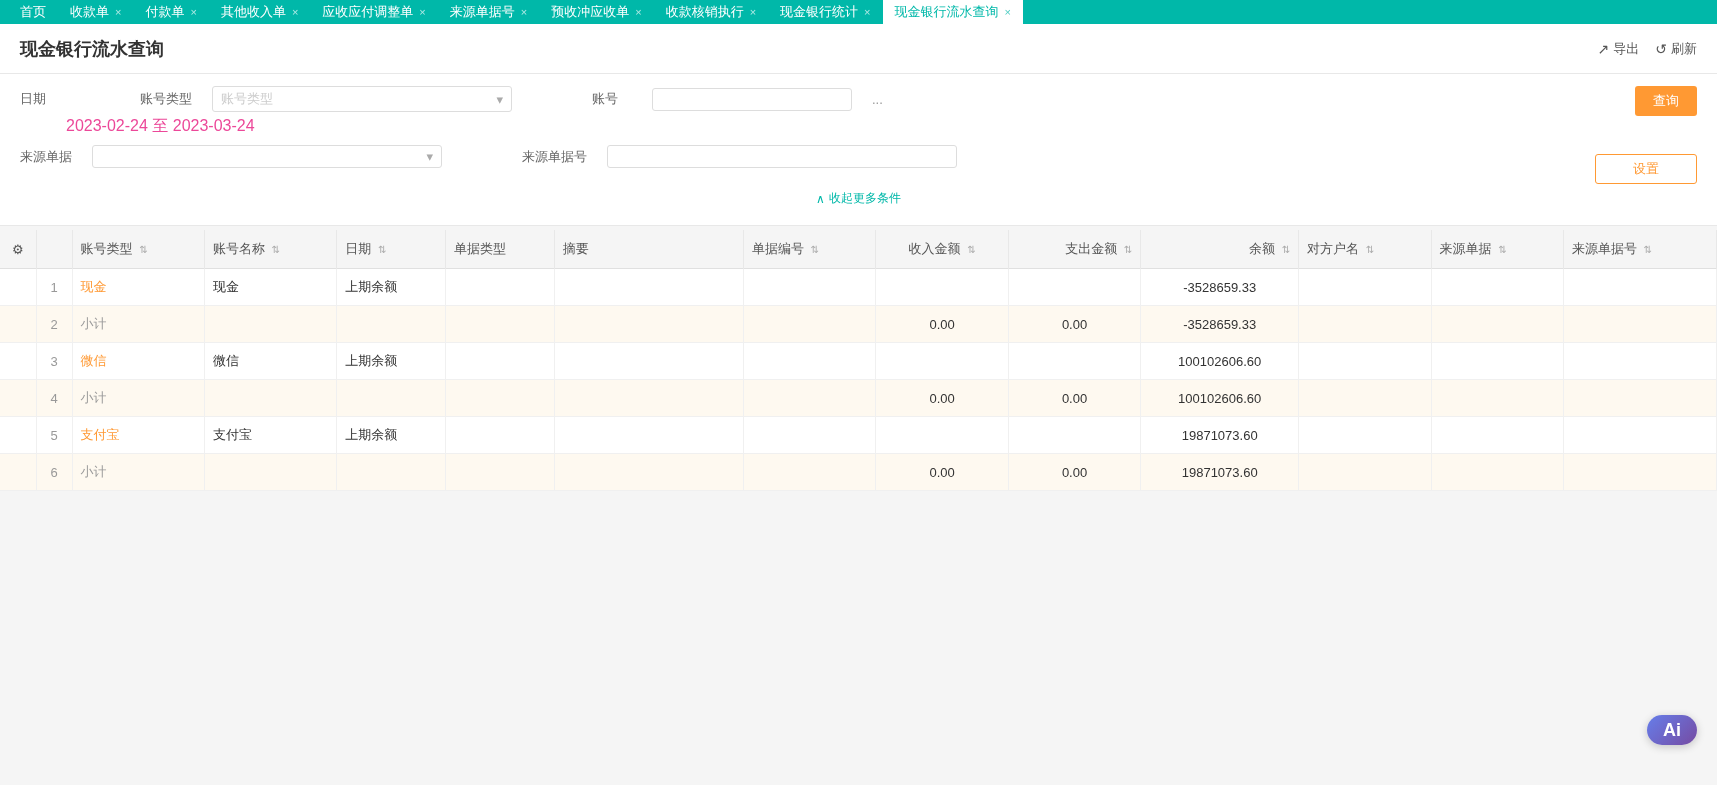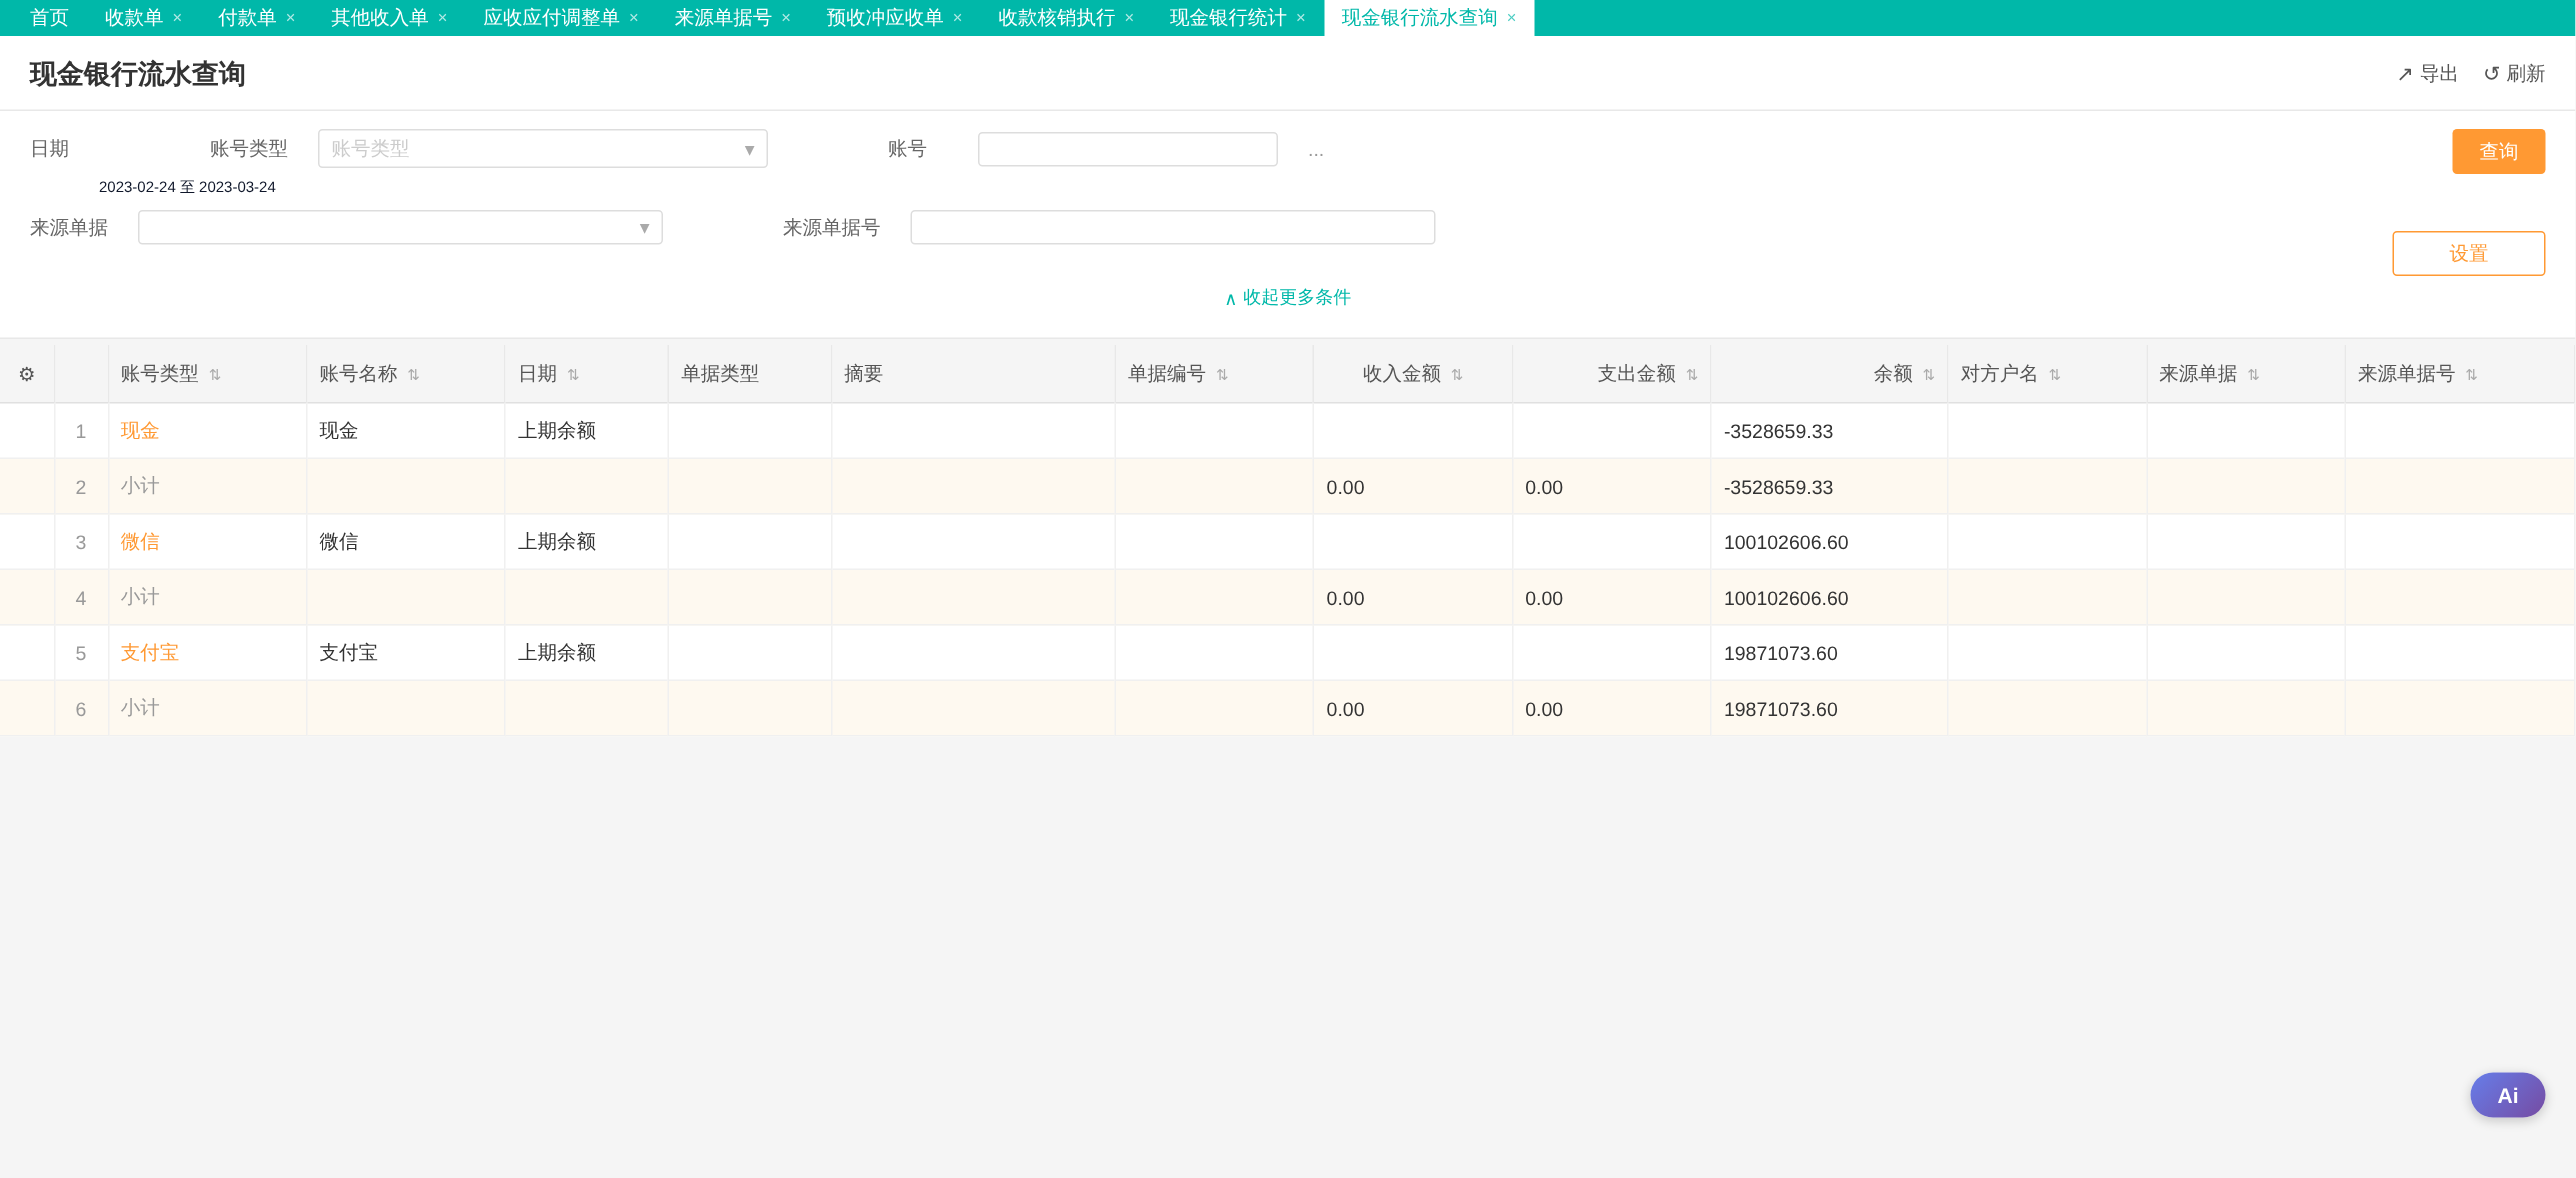--- a/index.html
+++ b/index.html
@@ -102,22 +102,22 @@
       cursor: pointer;
       font-size: 12px;
       color: #555;
     }
     .date-btn.active {
       background: #ff9933;
       color: #fff;
       border-radius: 10px;
     }
     .date-range {
-      color: #0f172a;
-      font-size: 10px;
+      color: #ec4899;
+      font-size: 16px;
       margin-left: 4px;
     }
     .filter-select {
       display: flex;
       align-items: center;
       border: 1px solid #ddd;
       border-radius: 3px;
       padding: 3px 8px;
       min-width: 200px;
       cursor: pointer;
@@ -213,42 +213,42 @@
     tbody tr.subtotal {
       background: #fef9f0;
       color: #999;
     }
     tbody td {
       padding: 9px 8px;
       white-space: nowrap;
       border-right: 1px solid #f0f0f0;
     }
     .row-num { color: #999; text-align: center; }
-    .amount-col { text-align: left; color: #333; }
+    .amount-col { text-align: center; color: #333; }
     .gear-col { width: 36px; text-align: center; }
     .col-header-gear {
       display: flex;
       align-items: center;
       justify-content: center;
     }
 
     
     .ai-badge {
       position: fixed;
       right: 20px;
       bottom: 40px;
       background: linear-gradient(135deg, #667eea 0%, #764ba2 100%);
       color: white;
       width: 50px;
       height: 30px;
       border-radius: 15px;
       display: flex;
       align-items: center;
       justify-content: center;
-      font-size: 14px;
+      font-size: 18px;
       font-weight: bold;
       cursor: pointer;
       box-shadow: 0 2px 8px rgba(0,0,0,0.2);
     }
   </style>
 </head>
 <body>
 
 <div class="top-nav">
   <div class="nav-home">首页</div>

